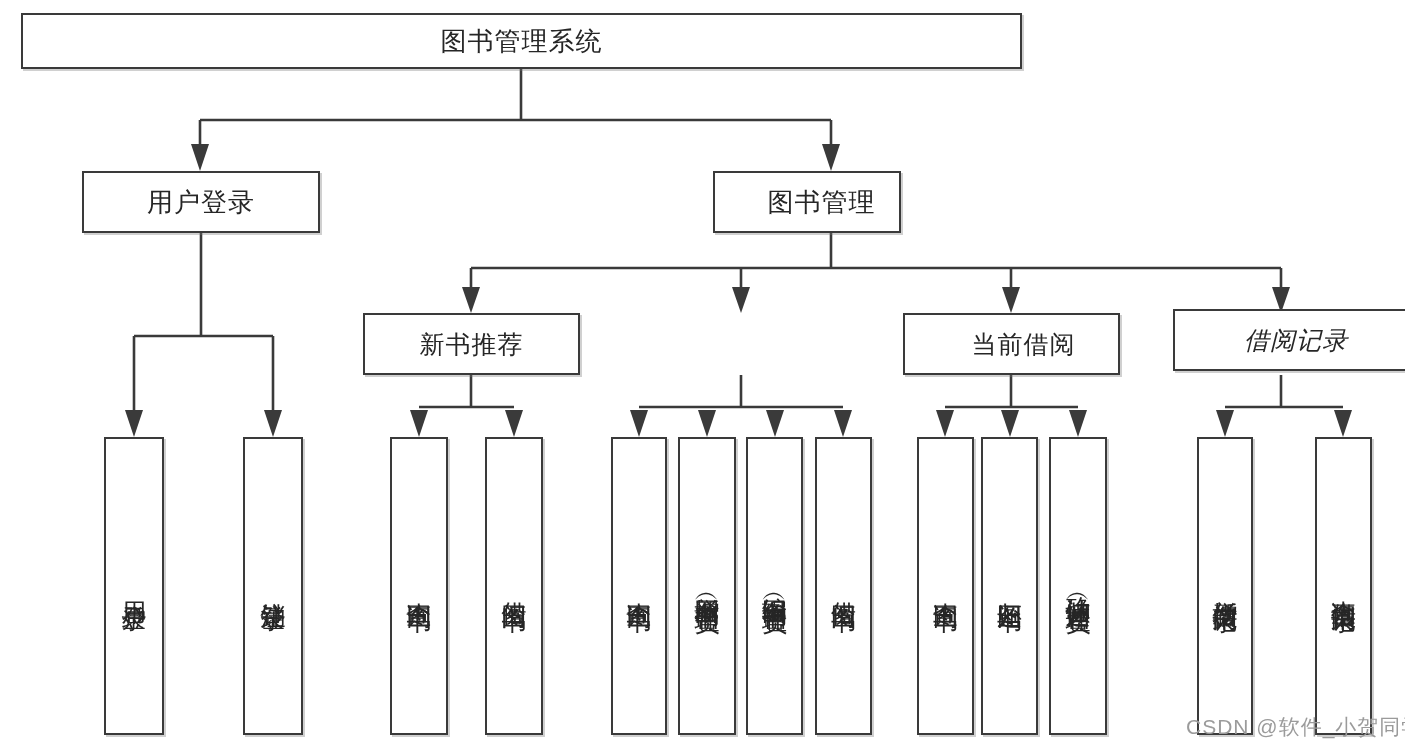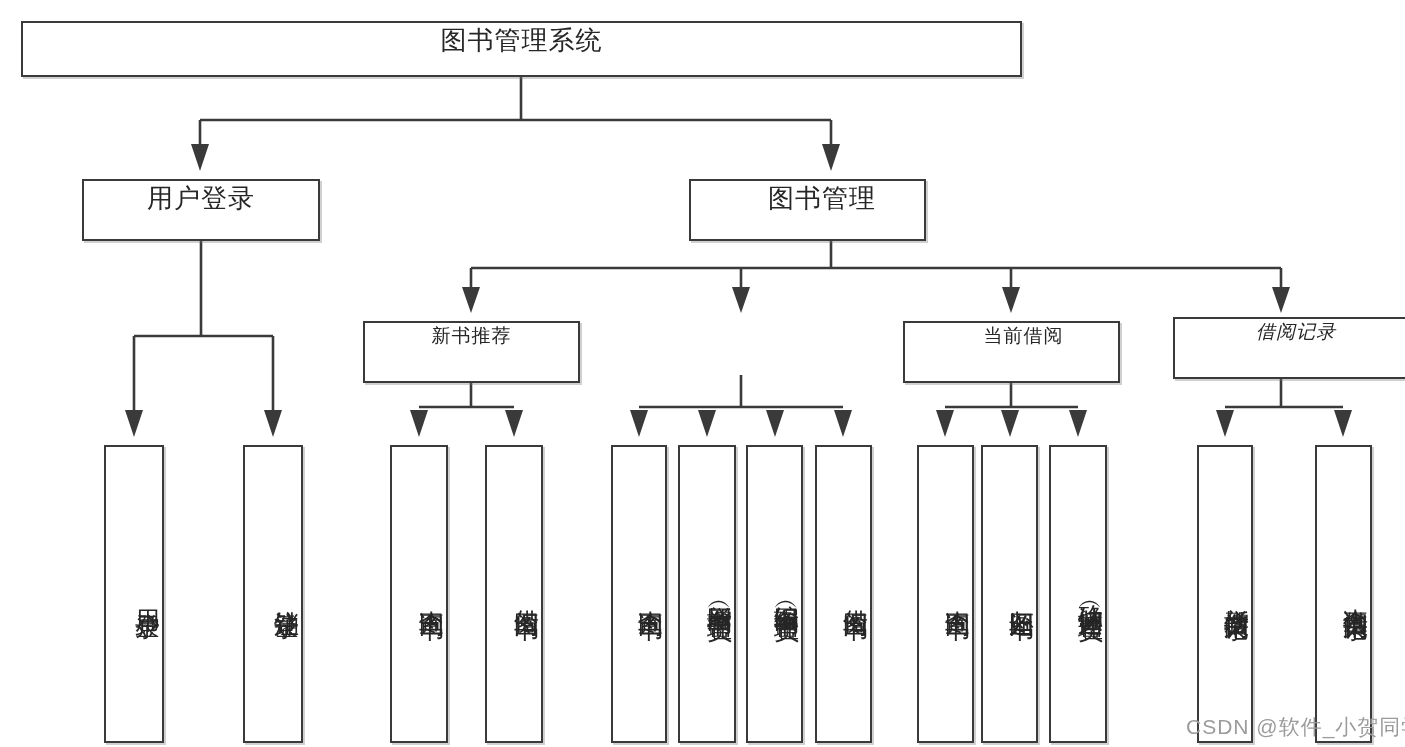--- a/index.html
+++ b/index.html
@@ -21,27 +21,26 @@
     width: 1405px; height: 747px;
     pointer-events: none;
   }
   .box {
     position: absolute;
     box-sizing: border-box;
     background: #ffffff;
     border: 2px solid #3a3a3a;
     box-shadow: 2px 2px 0 rgba(120,120,120,0.35);
     display: flex;
-    align-items: flex-start;
+    align-items: center;
     justify-content: center;
     color: #262626;
-    margin-top: 8px;
   }
   .box.h { font-size: 26px; letter-spacing: 1px; }
-  .box.h3 { font-size: 19px; letter-spacing: 1px; }
+  .box.h3 { font-size: 25px; letter-spacing: 1px; }
   .box.v {
     writing-mode: vertical-rl;
     text-orientation: mixed;
     font-size: 25px;
     line-height: 1.16;
     letter-spacing: 2px;
   }
   .edge { stroke: #3a3a3a; stroke-width: 2.6; fill: none; }
   .arrow { fill: #3a3a3a; stroke: none; }
   #watermark {
@@ -117,21 +116,21 @@
     </g>
   </svg>
 
   <div class="box h" style="left:21px; top:13px; width:1001px; height:56px;">
     <span>图书管理系统</span>
   </div>
 
   <div class="box h" style="left:82px; top:171px; width:238px; height:62px;">
     <span>用户登录</span>
   </div>
-  <div class="box h" style="left:689px; top:171px; width:237px; height:62px;padding-left:29px;">
+  <div class="box h" style="left:713px; top:171px; width:188px; height:62px;padding-left:29px;">
     <span>图书管理</span>
   </div>
 
   <div class="box h3" style="left:363px; top:313px; width:217px; height:62px;">
     <span>新书推荐</span>
   </div>
   <div class="box h3" style="left:903px; top:313px; width:217px; height:62px;padding-left:24px;">
     <span>当前借阅</span>
   </div>
   <div class="box h3" style="left:1173px; top:309px; width:246px; height:62px;font-style:italic;">

